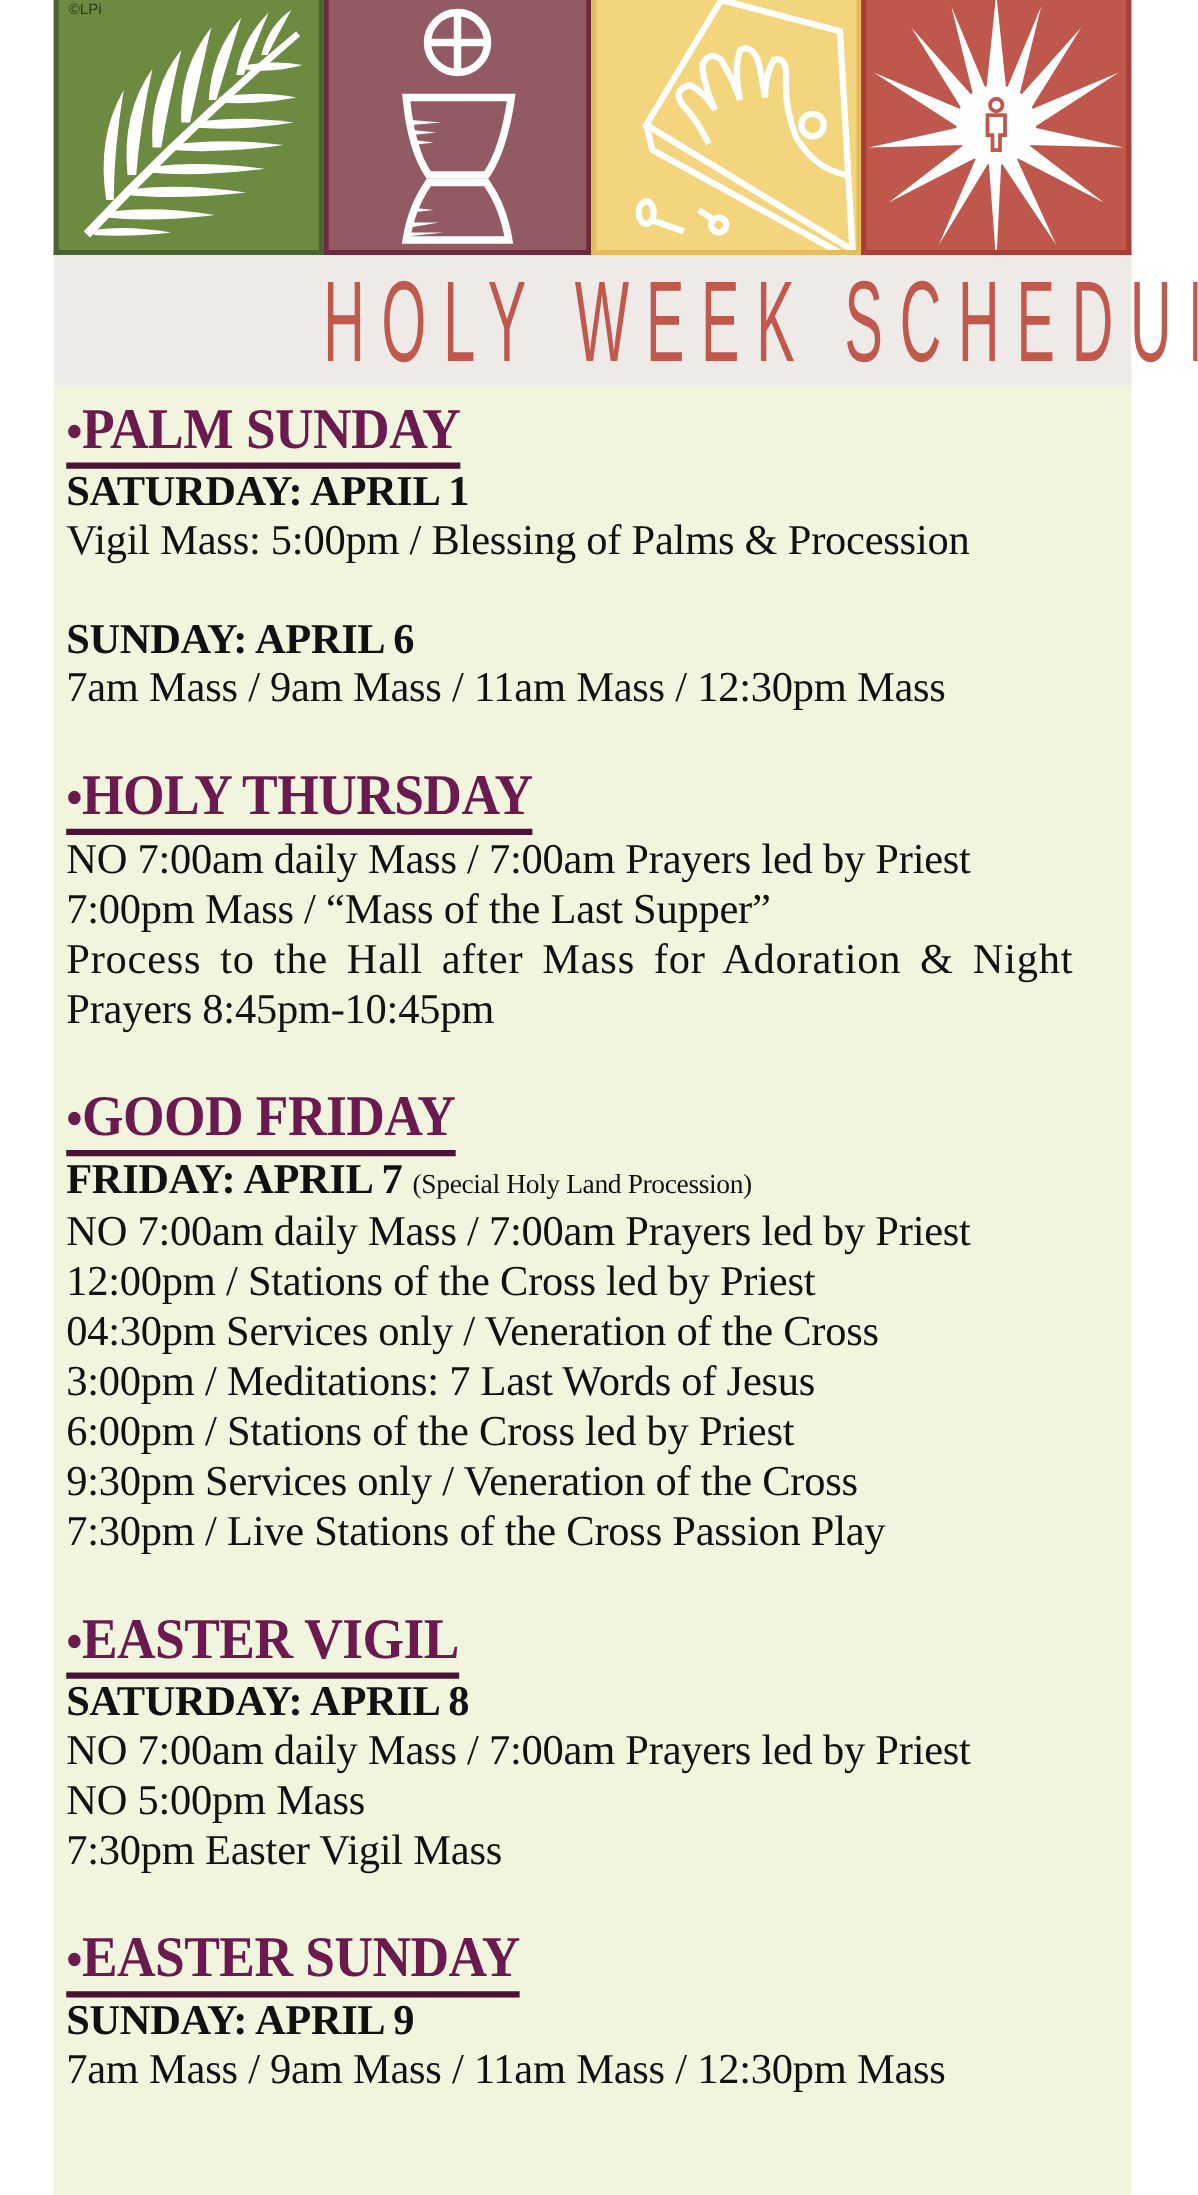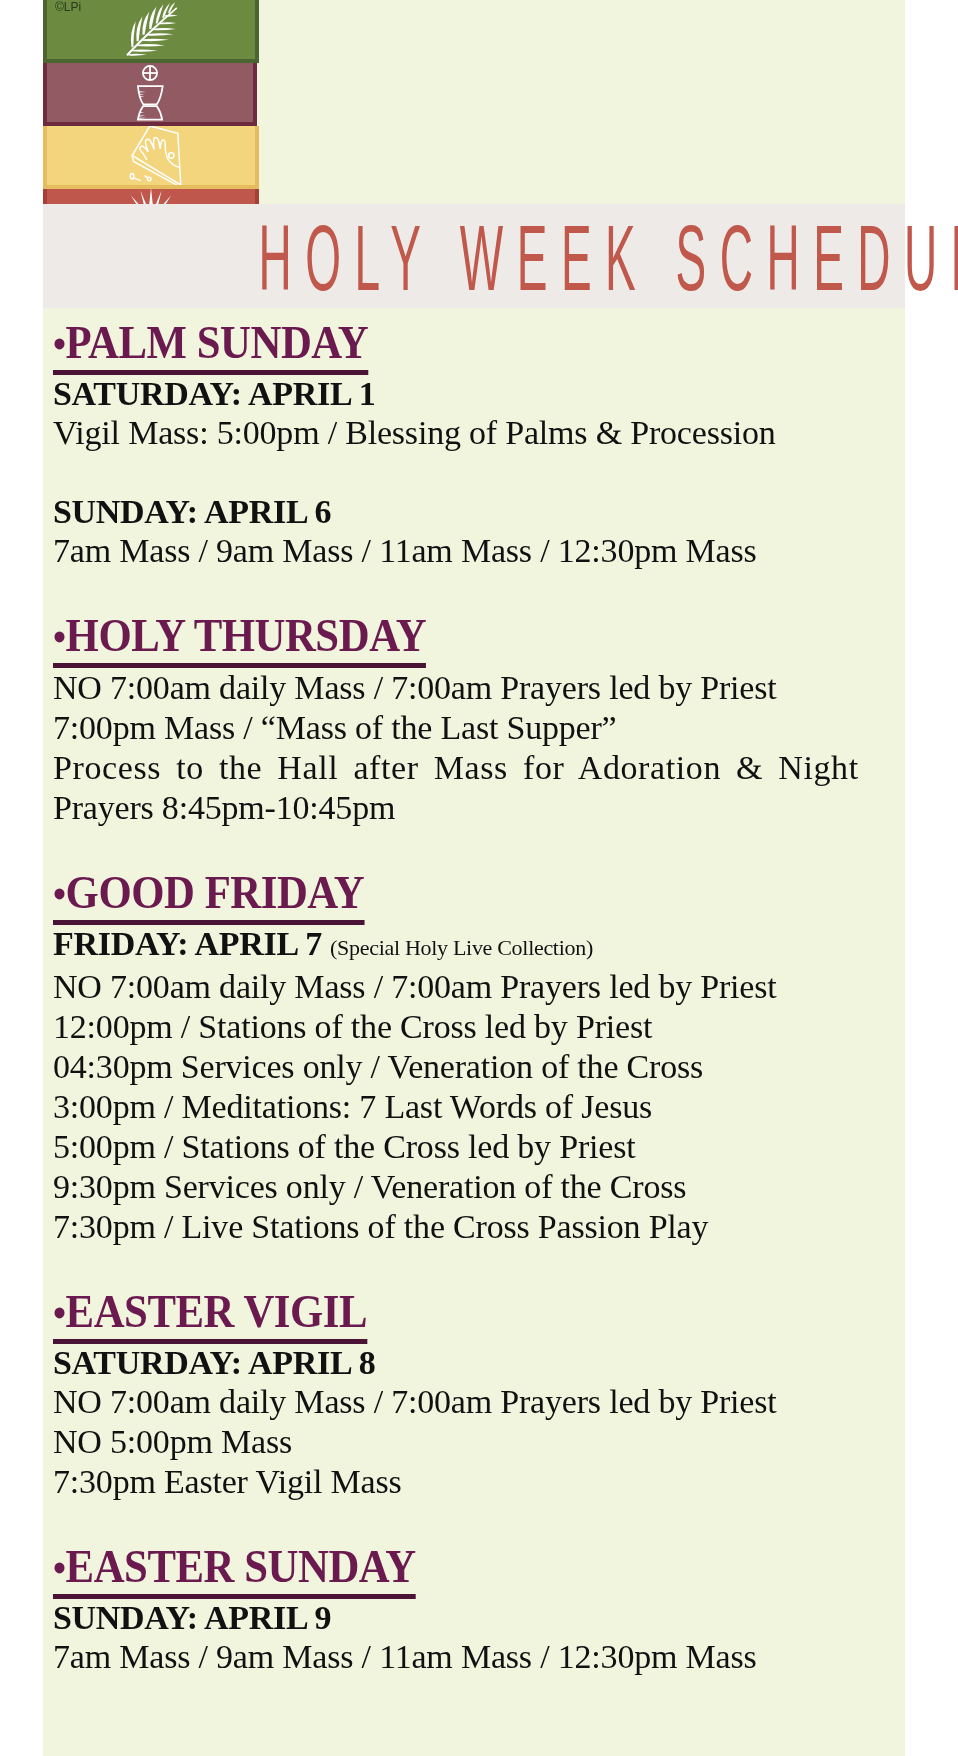--- a/index.html
+++ b/index.html
@@ -1,18 +1,18 @@
 <!DOCTYPE html>
 <html><head>
 <meta charset="utf-8">
 <style>
   html, body { margin:0; padding:0; background:#ffffff; }
   body { width:958px; height:1756px; position:relative; overflow:hidden; font-family:"Liberation Serif", "DejaVu Serif", serif; }
   .panel { position:absolute; left:43px; top:0; width:862px; height:1756px; background:#f2f5de; }
-  .tiles { position:absolute; left:43px; top:0; width:862px; height:252px; display:flex;flex-direction:column; }
+  .tiles { position:absolute; left:43px; top:0; width:862px; height:252px; display:flex; }
   .tile { position:relative; height:204px; box-sizing:border-box; overflow:hidden; }
   .tile svg { position:absolute; left:0; top:0; width:100%; height:100%; }
   .t1 { width:216px; background:#6d8b40; border:4px solid #4a6530; border-top:none; }
   .t2 { width:214px; background:#925a62; border:4px solid #6e2b3f; border-top:none; }
   .t3 { width:216px; background:#f3d57e; border:4px solid #e5bd5f; border-top:none; }
   .t4 { width:216px; background:#c0574c; border:4px solid #a63f36; border-top:none; }
   .copyright { position:absolute; left:8px; top:0; font-family:"Liberation Sans", sans-serif; font-size:12px; color:#2a3a1a; }
   .title-band { position:absolute; left:43px; top:204px; width:862px; height:104px; background:#eeeae8; }
   .title { position:absolute; left:0; right:0; top:8px; text-align:center; font-family:"Liberation Sans Narrow","Liberation Sans", sans-serif; font-size:92px; line-height:92px; color:#c1584c; letter-spacing:27px; transform:scaleX(0.5); transform-origin:center; white-space:nowrap; font-weight:400; }
   .title-inner { display:inline-block; transform:scaleY(1); }
@@ -125,26 +125,26 @@
     <div class="line">NO 7:00am daily Mass / 7:00am Prayers led by Priest</div>
     <div class="line">7:00pm Mass / “Mass of the Last Supper”</div>
     <div class="line justify">Process to the Hall after Mass for Adoration &amp; Night</div>
     <div class="line">Prayers 8:45pm-10:45pm</div>
   </div>
 
   <div class="sgap"></div>
 
   <div class="section">
     <div class="heading"><span class="bullet">•</span><span>GOOD FRIDAY</span></div>
-    <div class="dayline"><span>FRIDAY: APRIL 7</span> <span class="note">(Special Holy Live Collection)</span></div>
+    <div class="dayline"><span>FRIDAY: APRIL 7</span> <span class="note">(Special Holy Land Procession)</span></div>
     <div class="line">NO 7:00am daily Mass / 7:00am Prayers led by Priest</div>
     <div class="line">12:00pm / Stations of the Cross led by Priest</div>
     <div class="line">04:30pm Services only / Veneration of the Cross</div>
     <div class="line">3:00pm / Meditations: 7 Last Words of Jesus</div>
-    <div class="line">5:00pm / Stations of the Cross led by Priest</div>
+    <div class="line">6:00pm / Stations of the Cross led by Priest</div>
     <div class="line">9:30pm Services only / Veneration of the Cross</div>
     <div class="line">7:30pm / Live Stations of the Cross Passion Play</div>
   </div>
 
   <div class="sgap"></div>
 
   <div class="section">
     <div class="heading"><span class="bullet">•</span><span>EASTER VIGIL</span></div>
     <div class="dayline">SATURDAY: APRIL 8</div>
     <div class="line">NO 7:00am daily Mass / 7:00am Prayers led by Priest</div>

